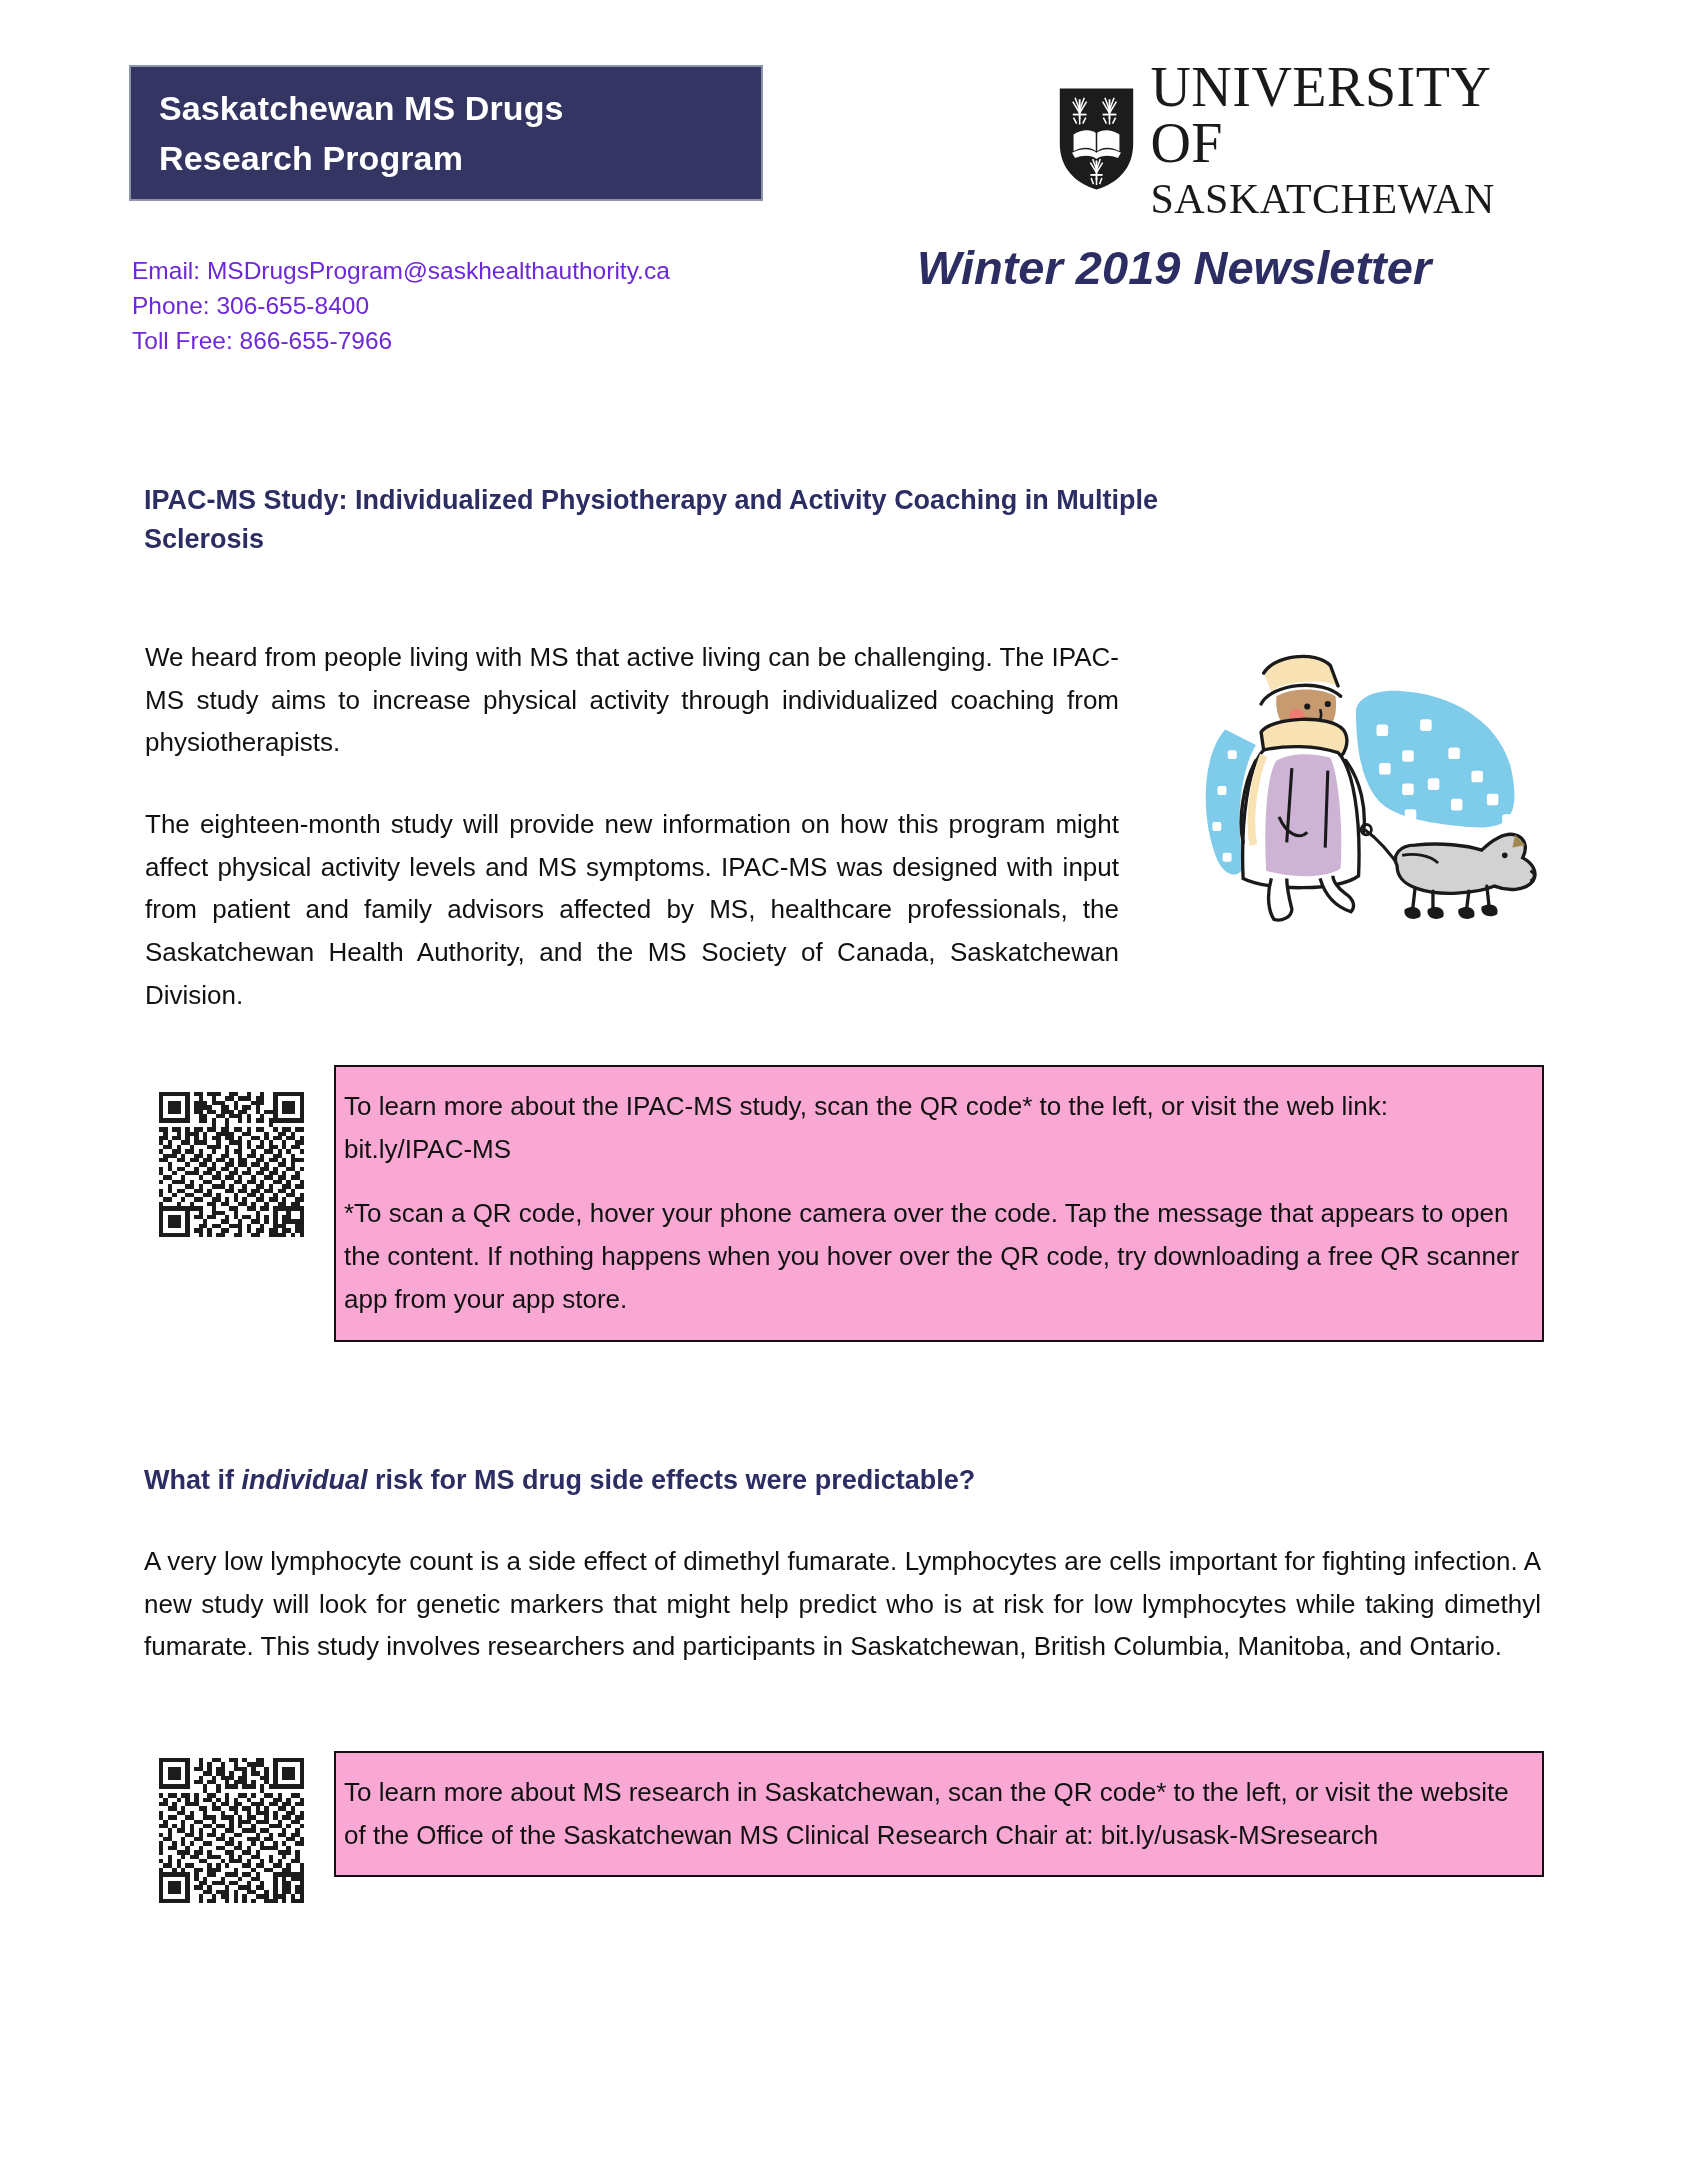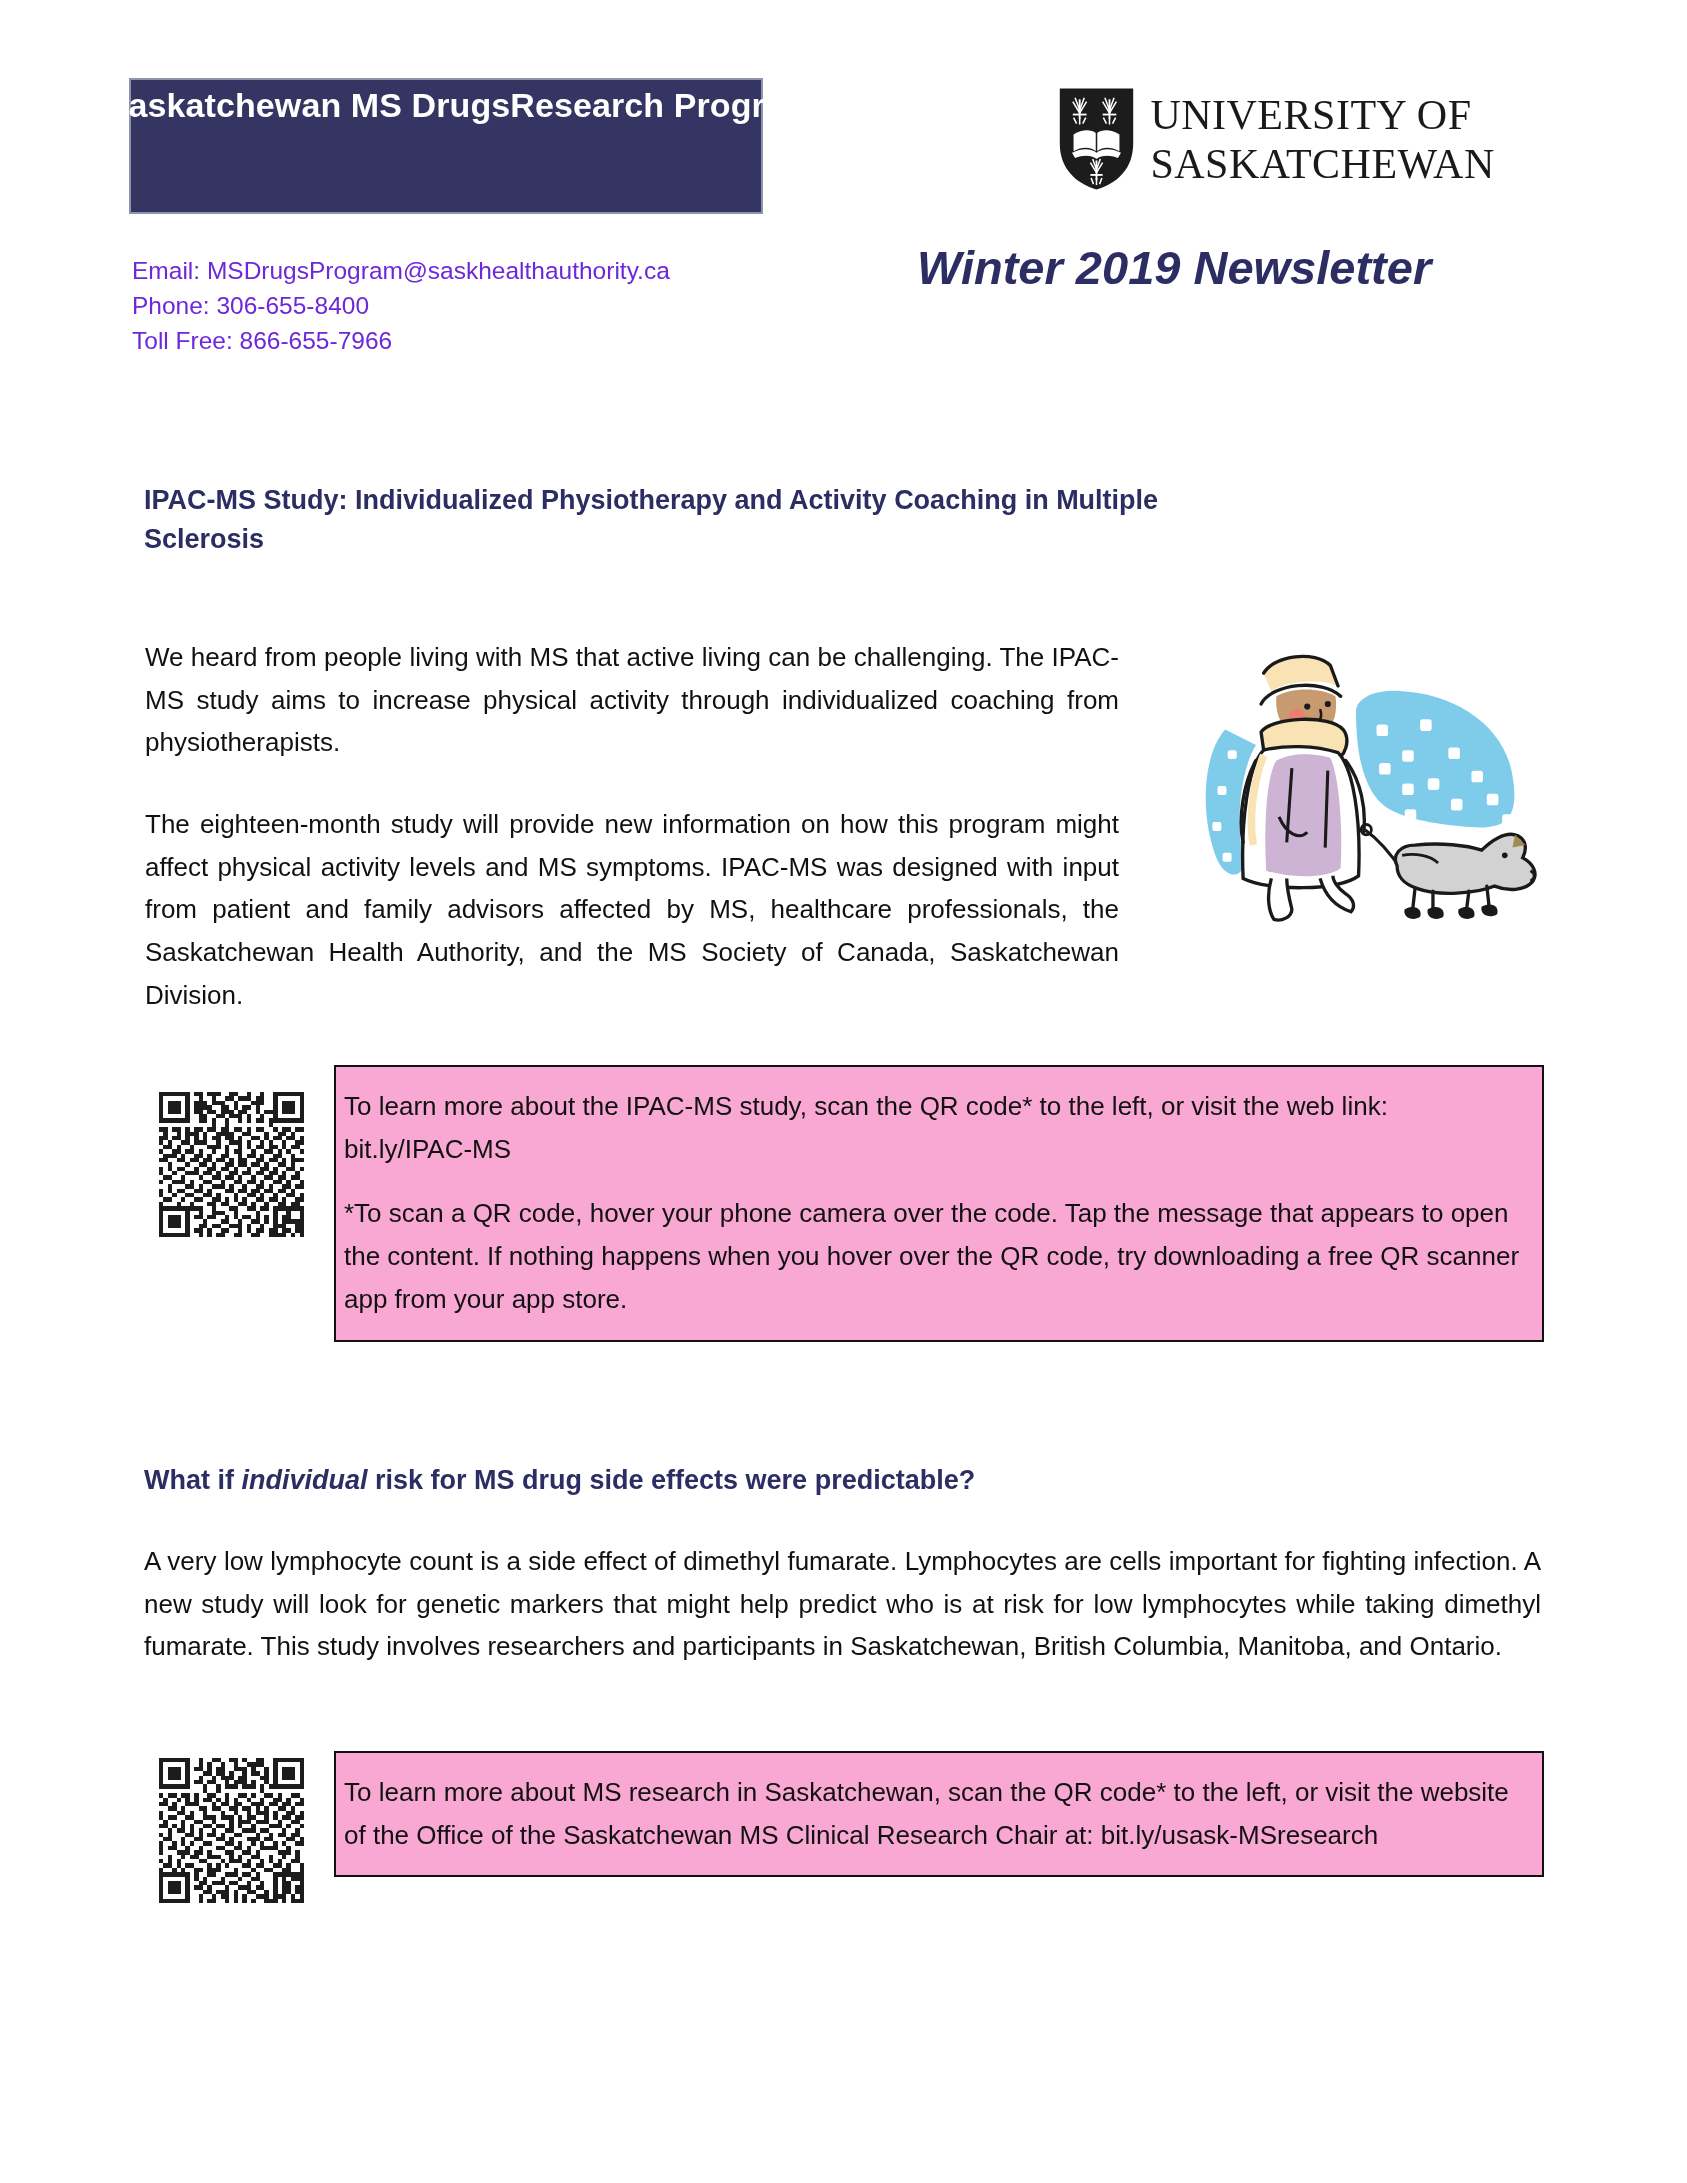--- a/index.html
+++ b/index.html
@@ -16,28 +16,28 @@
     width: 1687px;
     height: 2183px;
     background: #ffffff;
     overflow: hidden;
   }
 
   
   .header-band {
     position: absolute;
     left: 129px;
-    top: 78px;
+    top: 65px;
     width: 634px;
     height: 136px;
     background: #343563;
     border: 2.7px solid #8d94ac;
     box-sizing: border-box;
     display: flex;
-    flex-direction: row;
+    flex-direction: column;
     justify-content: center;
     padding: 0 0 0 28px;
   }
   .header-band .hline {
     color: #ffffff;
     font-size: 34px;
     font-weight: bold;
     line-height: 1.48;
     letter-spacing: 0.1px;
     white-space: nowrap;
@@ -67,21 +67,21 @@
     align-items: center;
     gap: 15.4px;
   }
   .shield-wrap { width: 77px; height: 104px; flex: none; }
   .logo-words {
     font-family: "Liberation Serif", serif;
     color: #1a1a1a;
     line-height: 1.0;
   }
   .logo-words .lw1 {
-    font-size: 42px;
+    font-size: 56px;
     letter-spacing: 0.5px;
     display: block;
   }
   .logo-words .lw2 {
     font-size: 42px;
     letter-spacing: 0.5px;
     display: block;
     margin-top: 7px;
   }
 

